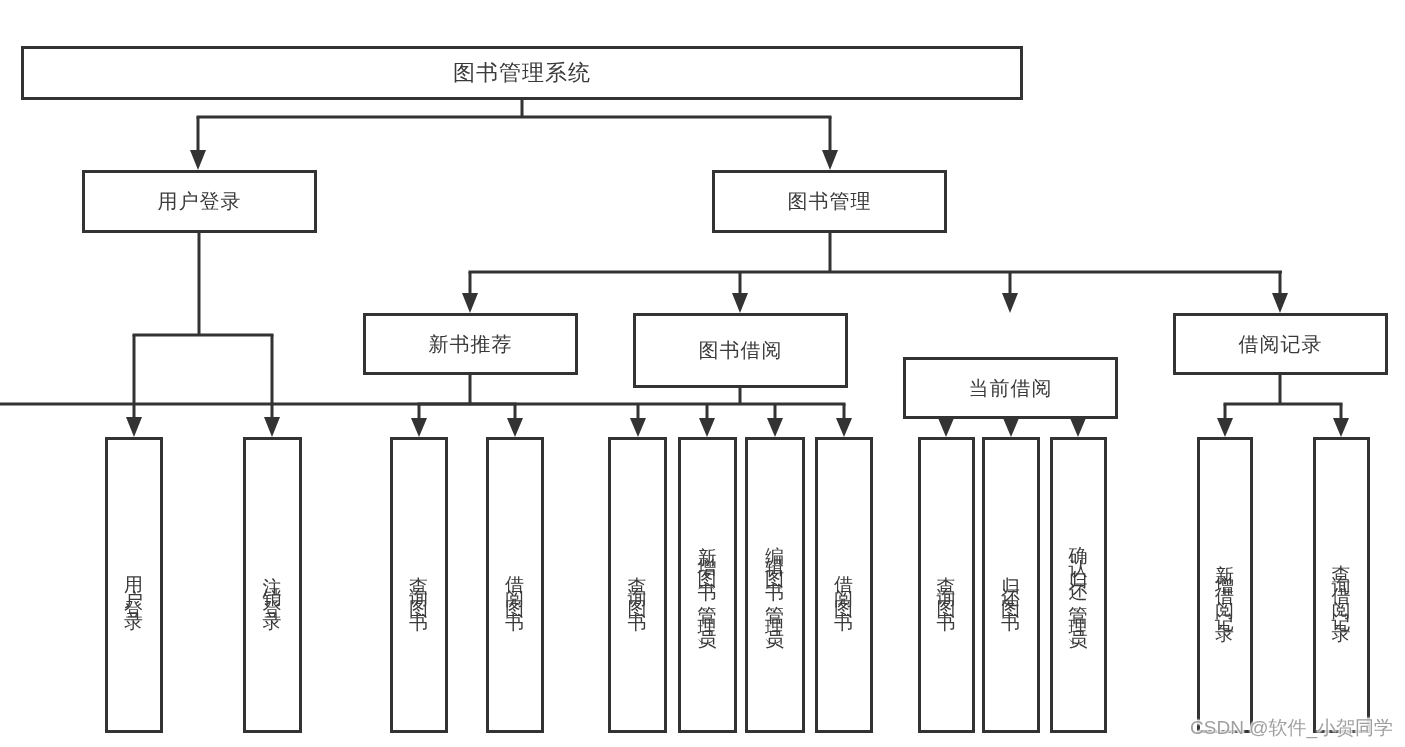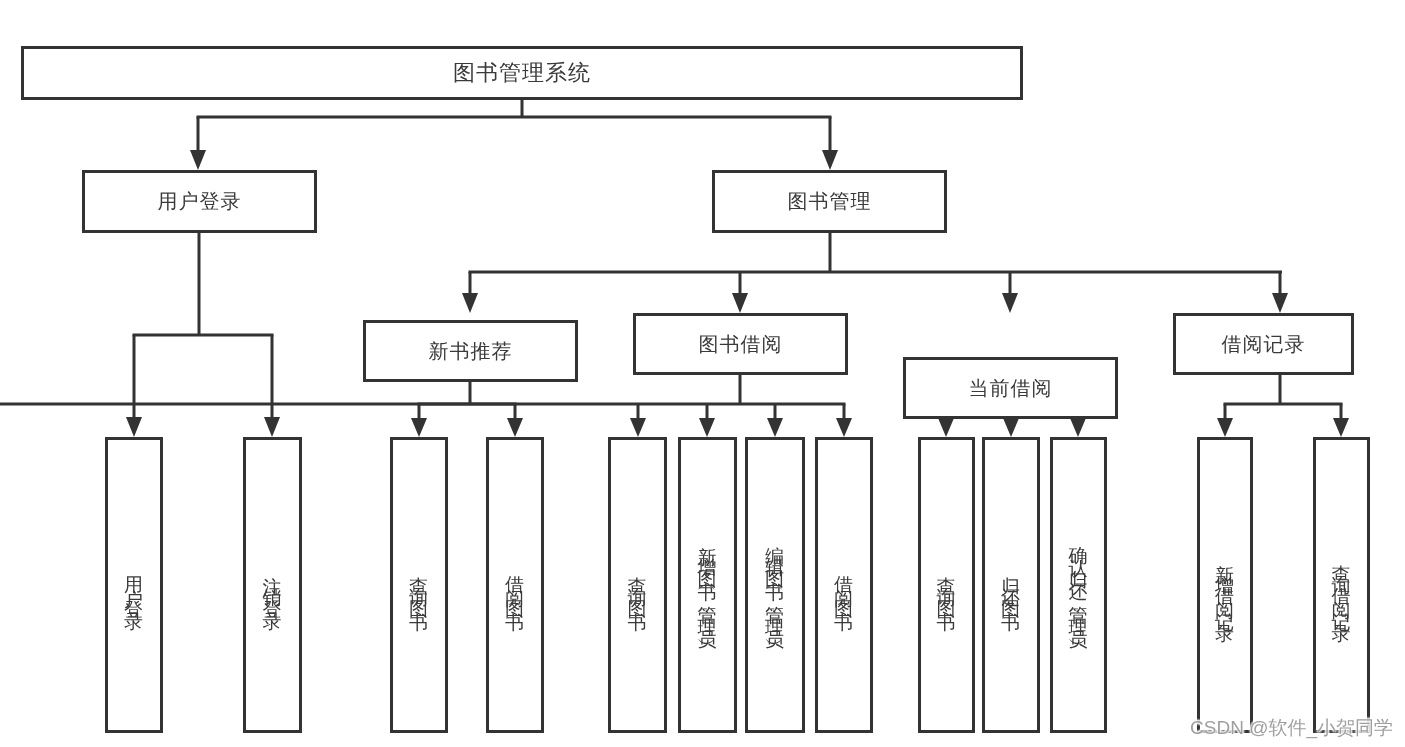--- a/index.html
+++ b/index.html
@@ -151,30 +151,30 @@
     <span>图书管理系统</span>
   </div>
 
   <div class="node h" style="left:82px; top:170px; width:235px; height:63px;">
     <span>用户登录</span>
   </div>
   <div class="node h" style="left:712px; top:170px; width:235px; height:63px;">
     <span>图书管理</span>
   </div>
 
-  <div class="node h" style="left:363px; top:313px; width:215px; height:62px;margin-top:7px;">
+  <div class="node h" style="left:363px; top:313px; width:215px; height:62px;">
     <span>新书推荐</span>
   </div>
-  <div class="node h" style="left:633px; top:313px; width:215px; height:62px;">
+  <div class="node h" style="left:633px; top:313px; width:215px; height:75px;">
     <span>图书借阅</span>
   </div>
   <div class="node h" style="left:903px; top:313px; width:215px; height:62px;margin-top:44px;">
     <span>当前借阅</span>
   </div>
-  <div class="node h" style="left:1173px; top:313px; width:181px; height:62px;">
+  <div class="node h" style="left:1173px; top:313px; width:215px; height:62px;">
     <span>借阅记录</span>
   </div>
 
   <div class="node v" style="left:105px; top:437px; width:58px; height:296px;">
     <span>用户登录</span>
   </div>
   <div class="node v" style="left:243px; top:437px; width:59px; height:296px;">
     <span>注销登录</span>
   </div>
 

